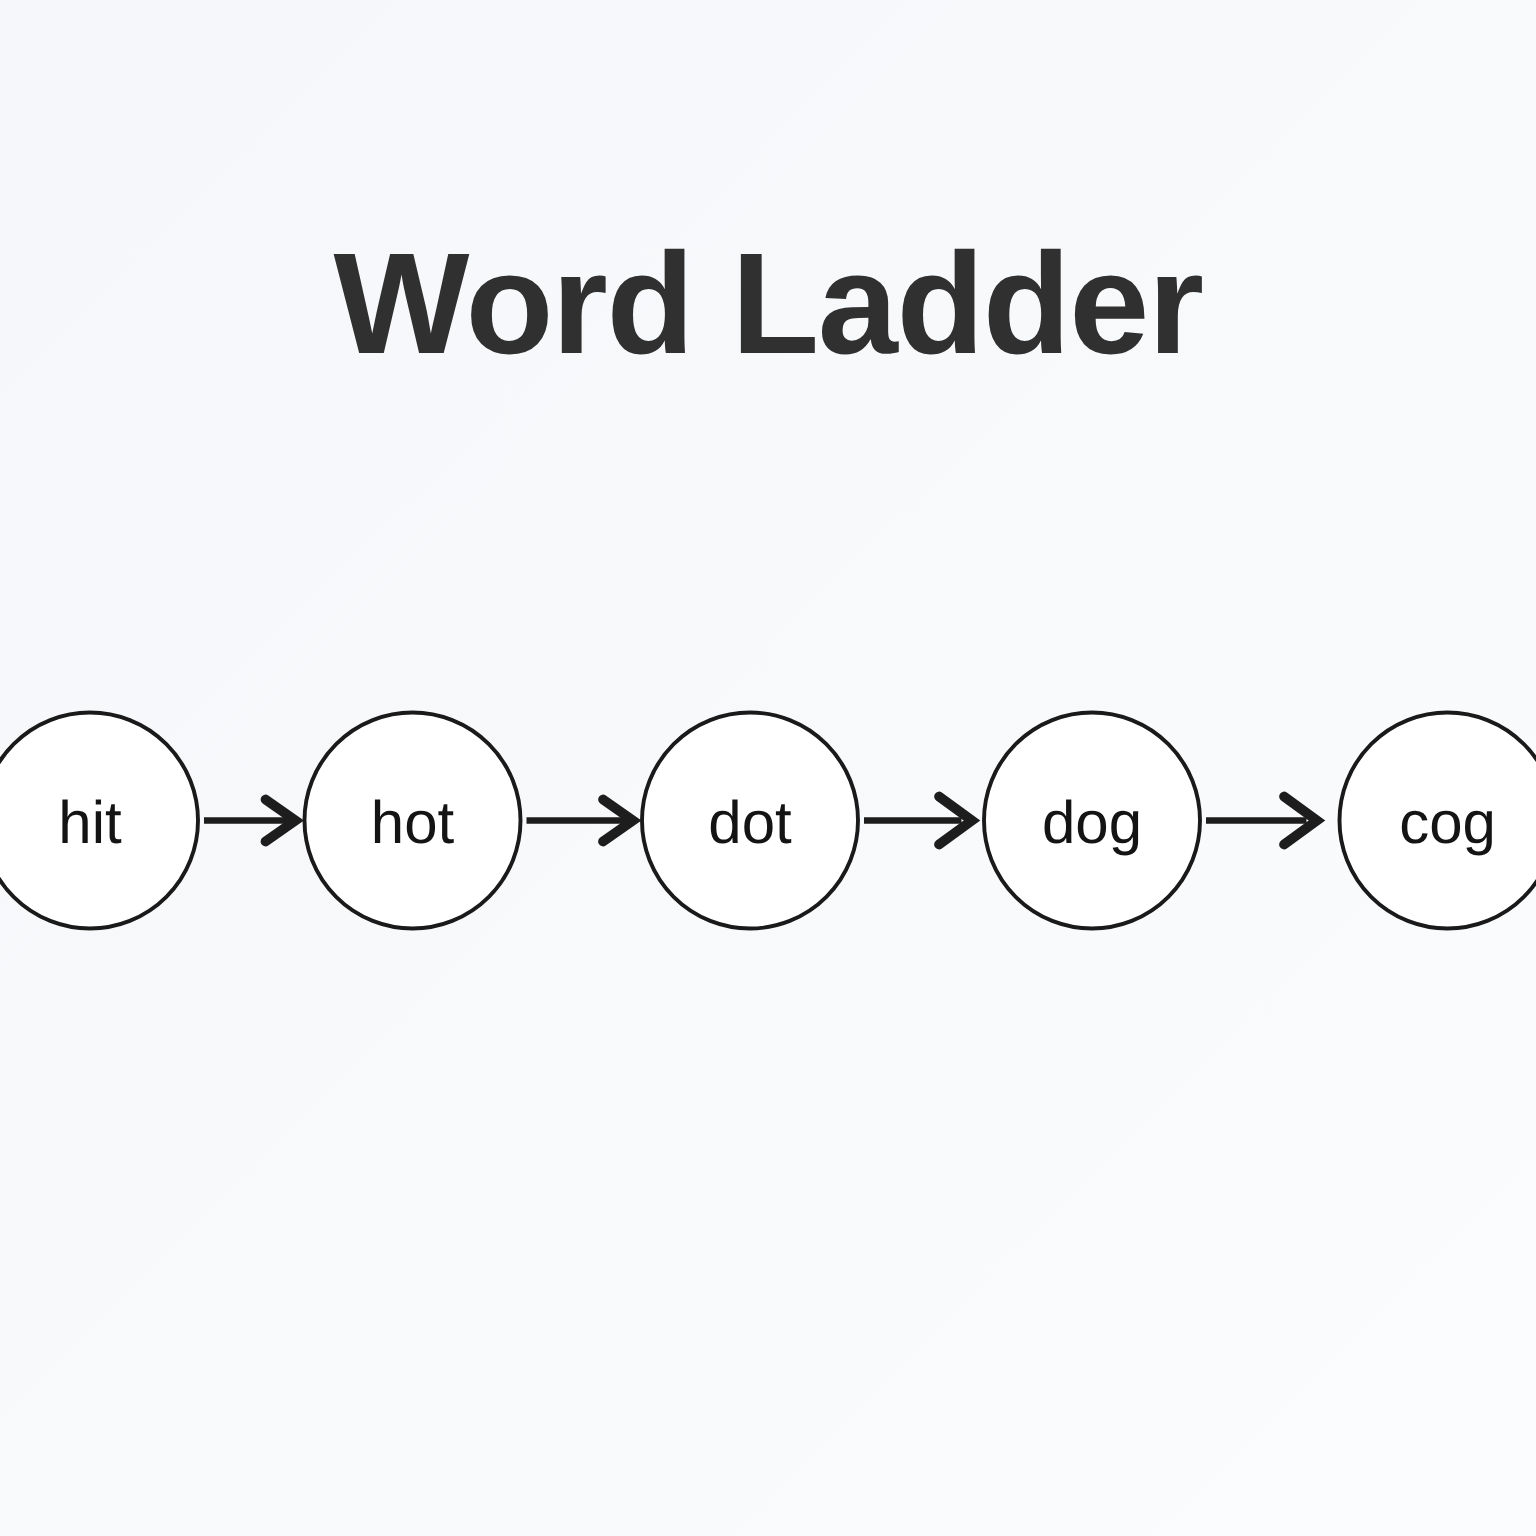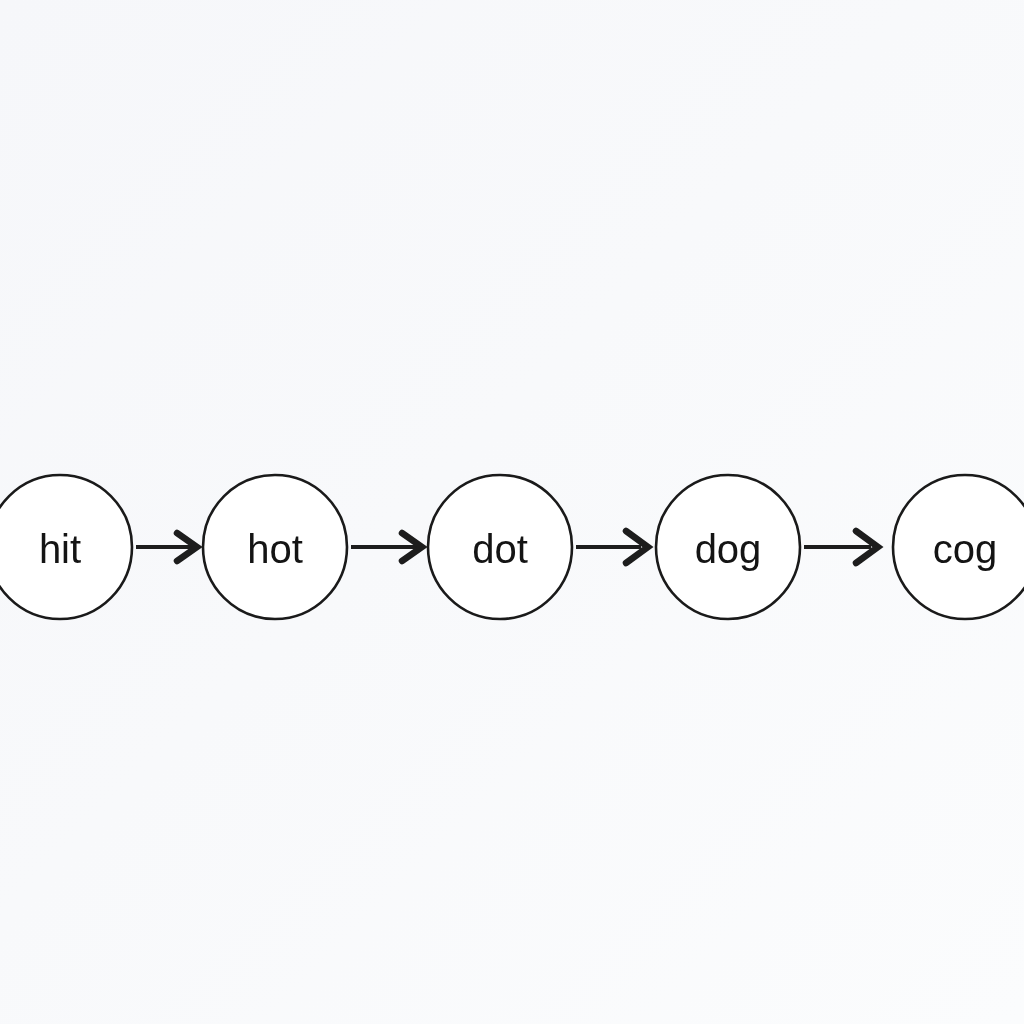--- a/index.html
+++ b/index.html
@@ -65,20 +65,21 @@
     stroke-linecap: round;
     stroke-linejoin: miter;
     fill: none;
   }
 </style>
 </head>
 <body>
 
 <div id="canvas">
 
+  <div id="diagram-title">Word Ladder</div>
 
   <svg id="graph-svg" viewBox="0 0 1024 1024">
 
     <g>
       <line class="edge-shaft" x1="136" y1="547" x2="192" y2="547"></line>
       <polyline class="edge-head" points="177,533 197,547 177,561"></polyline>
     </g>
 
     <g>
       <line class="edge-shaft" x1="351" y1="547" x2="417" y2="547"></line>

